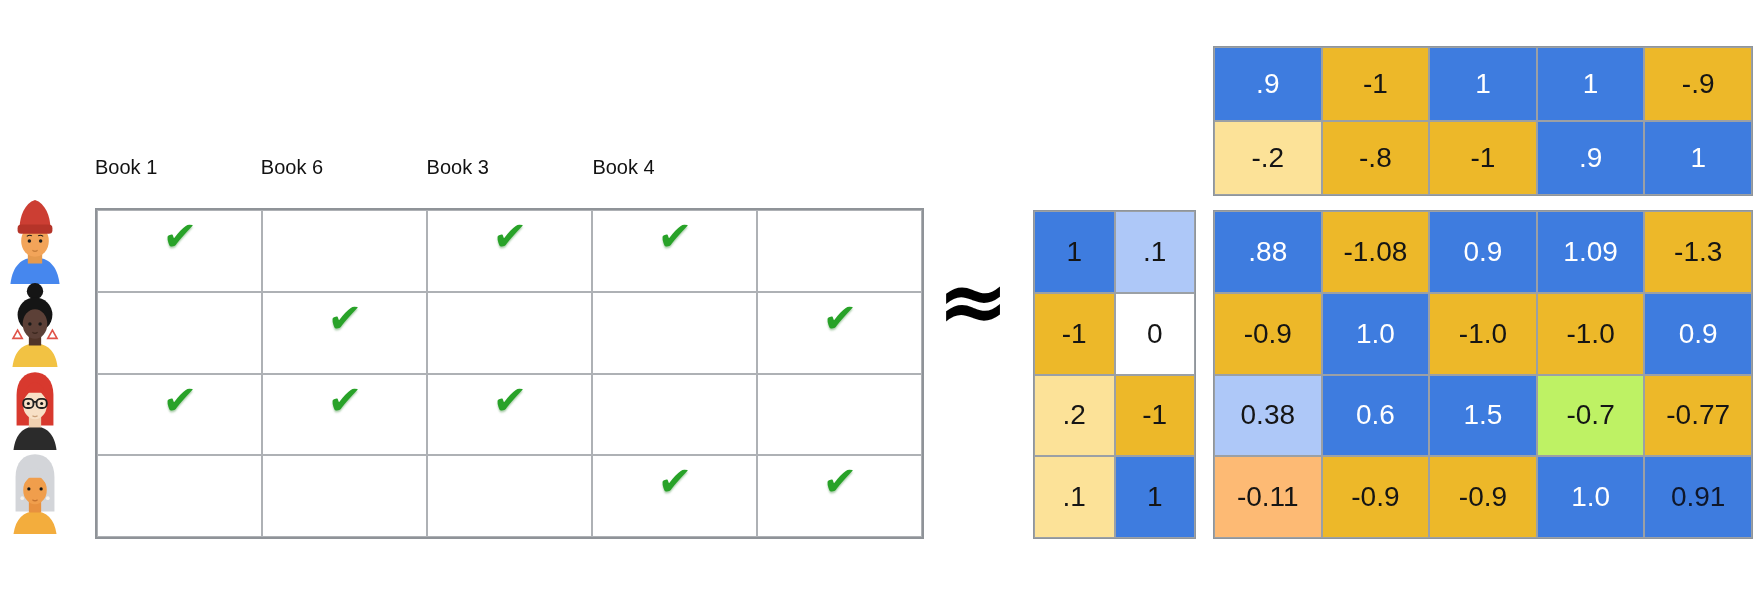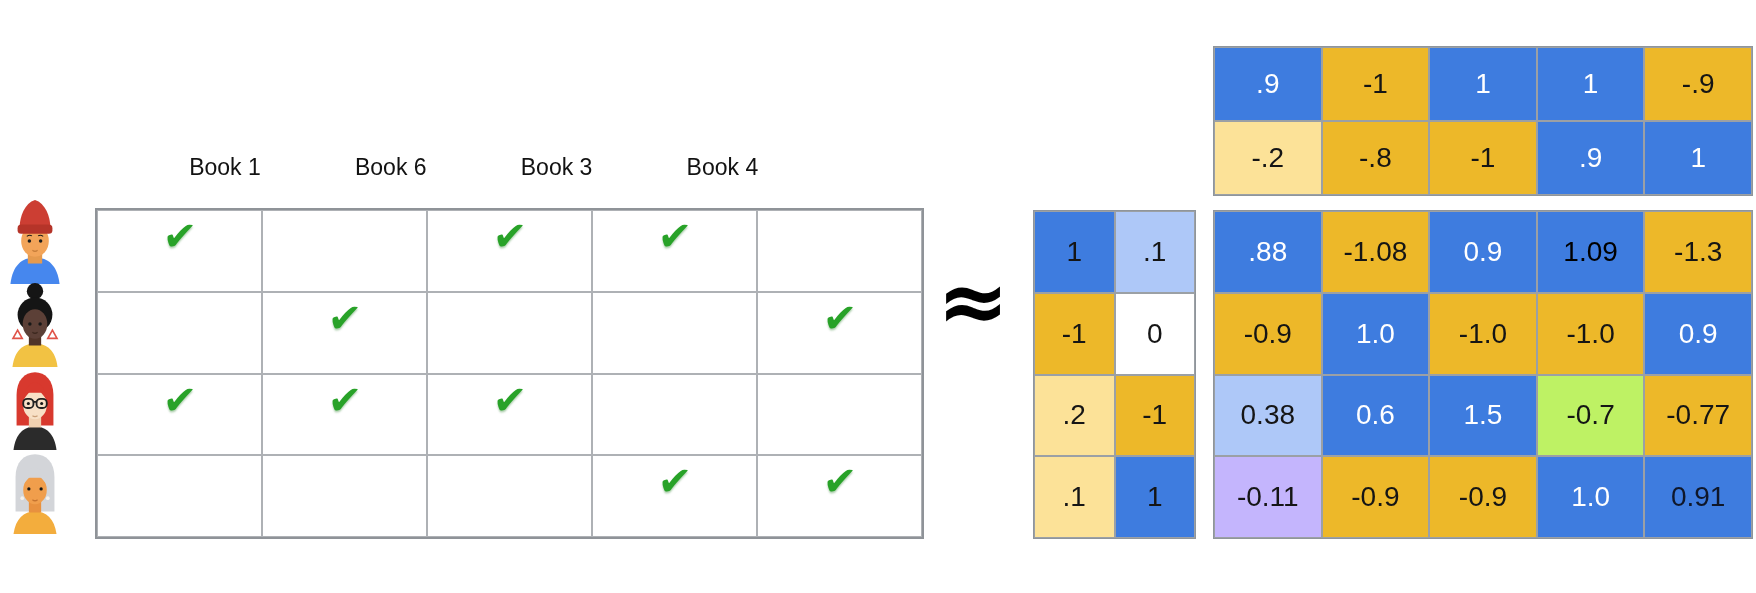--- a/index.html
+++ b/index.html
@@ -6,21 +6,21 @@
   .canvas {
     position:relative; width:1756px; height:593px; background:#ffffff;
     font-family:"Liberation Sans","DejaVu Sans",sans-serif; overflow:hidden;
   }
   
   .book-headers {
     position:absolute; left:95px; top:150px; width:829px; height:34px;
     display:grid; grid-template-columns:repeat(5,1fr);
   }
   .book-header {
-    text-align:right; font-size:23px; color:#121212; line-height:34px;
+    text-align:left; font-size:20px; color:#121212; line-height:34px;
   }
   .ratings-table {
     position:absolute; left:95px; top:208px; width:829px; height:331px;
     display:grid; grid-template-columns:repeat(5,1fr); grid-template-rows:repeat(4,1fr);
     border:2px solid #8f9398; background:#ffffff; box-sizing:border-box;
   }
   .rating-cell {
     border:1px solid #aeb1b5; display:flex; justify-content:center; align-items:flex-start;
     padding-top:5px; box-sizing:border-box;
   }
@@ -185,32 +185,32 @@
       <div class="matrix-cell" style="background: rgb(252, 226, 152); color: rgb(21, 21, 21);">-.2</div>
       <div class="matrix-cell" style="background: rgb(237, 184, 41); color: rgb(21, 21, 21);">-.8</div>
       <div class="matrix-cell" style="background: rgb(237, 184, 41); color: rgb(21, 21, 21);">-1</div>
       <div class="matrix-cell" style="background: rgb(62, 124, 223); color: rgb(255, 255, 255);">.9</div>
       <div class="matrix-cell" style="background: rgb(62, 124, 223); color: rgb(255, 255, 255);">1</div>
     </div>
   <div class="matrix" id="product-matrix" style="grid-template-columns: repeat(5, 1fr);">
       <div class="matrix-cell" style="background: rgb(62, 124, 223); color: rgb(255, 255, 255);">.88</div>
       <div class="matrix-cell" style="background: rgb(237, 184, 41); color: rgb(21, 21, 21);">-1.08</div>
       <div class="matrix-cell" style="background: rgb(62, 124, 223); color: rgb(255, 255, 255);">0.9</div>
-      <div class="matrix-cell" style="background: rgb(62, 124, 223); color: #000000;">1.09</div>
+      <div class="matrix-cell" style="background: rgb(62, 124, 223); color: #ffffff;">1.09</div>
       <div class="matrix-cell" style="background: rgb(237, 184, 41); color: rgb(21, 21, 21);">-1.3</div>
       <div class="matrix-cell" style="background: rgb(237, 184, 41); color: rgb(21, 21, 21);">-0.9</div>
       <div class="matrix-cell" style="background: rgb(62, 124, 223); color: rgb(255, 255, 255);">1.0</div>
       <div class="matrix-cell" style="background: rgb(237, 184, 41); color: rgb(21, 21, 21);">-1.0</div>
       <div class="matrix-cell" style="background: rgb(237, 184, 41); color: rgb(21, 21, 21);">-1.0</div>
       <div class="matrix-cell" style="background: rgb(62, 124, 223); color: rgb(255, 255, 255);">0.9</div>
       <div class="matrix-cell" style="background: rgb(174, 200, 248); color: rgb(21, 21, 21);">0.38</div>
       <div class="matrix-cell" style="background: rgb(62, 124, 223); color: #ffffff;">0.6</div>
       <div class="matrix-cell" style="background: rgb(62, 124, 223); color: rgb(255, 255, 255);">1.5</div>
       <div class="matrix-cell" style="background: #bef264; color: rgb(21, 21, 21);">-0.7</div>
       <div class="matrix-cell" style="background: rgb(237, 184, 41); color: rgb(21, 21, 21);">-0.77</div>
-      <div class="matrix-cell" style="background: #c4b5fd; color: rgb(21, 21, 21);">-0.11</div>
+      <div class="matrix-cell" style="background: #fdba74; color: rgb(21, 21, 21);">-0.11</div>
       <div class="matrix-cell" style="background: rgb(237, 184, 41); color: rgb(21, 21, 21);">-0.9</div>
       <div class="matrix-cell" style="background: rgb(237, 184, 41); color: rgb(21, 21, 21);">-0.9</div>
       <div class="matrix-cell" style="background: rgb(62, 124, 223); color: rgb(255, 255, 255);">1.0</div>
       <div class="matrix-cell" style="background: rgb(62, 124, 223); color: #0f172a;">0.91</div>
     </div>
 
 </div>
 
 </body></html>

